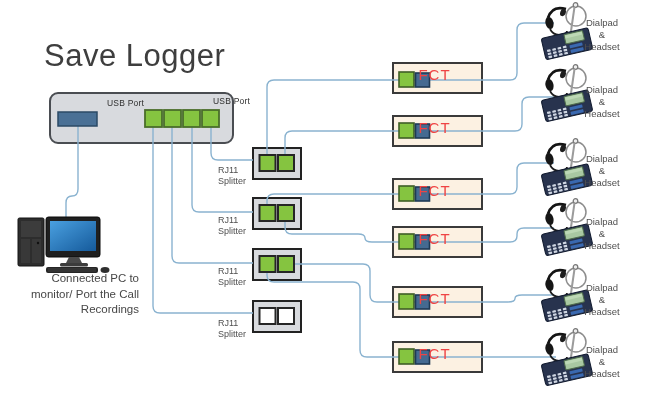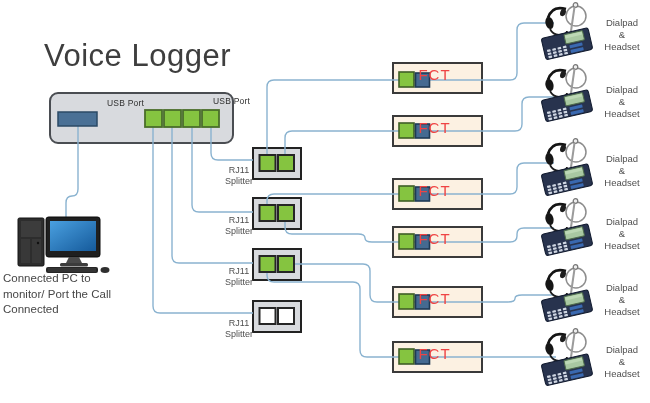--- a/index.html
+++ b/index.html
@@ -6,27 +6,27 @@
   .stage{
     position:relative;width:650px;height:403px;background:#ffffff;
     font-family:"Liberation Sans", sans-serif;overflow:hidden;
   }
   .stage svg{position:absolute;left:0;top:0;}
   .lbl{position:absolute;z-index:2;}
   .title{left:44px;top:38px;font-size:31px;color:#3e3e3e;letter-spacing:.5px;}
   .usb-lbl{font-size:8.5px;color:#2f2f2f;letter-spacing:.2px;margin-left:47px;}
   .usb-left{left:60px;top:98px;}
   .usb-right{left:166px;top:96px;}
-  .rj-lbl{left:218px;width:42px;text-align:center;font-size:9px;line-height:10.5px;color:#4f4f4f;}
+  .rj-lbl{left:218px;width:42px;text-align:left;font-size:9px;line-height:10.5px;color:#4f4f4f;}
   .rj1{top:165px;} .rj2{top:215px;} .rj3{top:266px;} .rj4{top:318px;}
   .fct-lbl{left:393px;width:83px;text-align:center;font-size:15px;letter-spacing:1px;color:#ef4444;}
   .f1{top:66px;} .f2{top:119px;} .f3{top:182px;} .f4{top:230px;} .f5{top:290px;} .f6{top:345px;}
-  .ph-lbl{left:596px;width:52px;text-align:center;font-size:9.5px;line-height:12px;color:#4f4f4f;}
+  .ph-lbl{left:576px;width:52px;text-align:center;font-size:9.5px;line-height:12px;color:#4f4f4f;}
   .p1{top:17px;} .p2{top:84px;} .p3{top:153px;} .p4{top:216px;} .p5{top:282px;} .p6{top:344px;}
-  .pc-lbl{left:3px;top:271px;width:136px;text-align:left;font-size:11.5px;line-height:15.5px;color:#474747;}
+  .pc-lbl{left:3px;top:271px;width:136px;text-align:right;font-size:11.5px;line-height:15.5px;color:#474747;}
 </style>
 </head>
 <body>
 
 <div class="stage">
 
   <svg width="650" height="403" viewBox="0 0 650 403">
     <defs>
       <linearGradient id="scr" x1="0" y1="0" x2="1" y2="1">
         <stop offset="0" stop-color="#4aa0e0"></stop>
@@ -155,21 +155,21 @@
     </g>
 
     <use href="#phone" transform="translate(538,2)"></use>
     <use href="#phone" transform="translate(538,64)"></use>
     <use href="#phone" transform="translate(538,138)"></use>
     <use href="#phone" transform="translate(538,198)"></use>
     <use href="#phone" transform="translate(538,264)"></use>
     <use href="#phone" transform="translate(538,328)"></use>
   </svg>
 
-  <div class="lbl title">Voice Logger</div>
+  <div class="lbl title">Save Logger</div>
 
   <div class="lbl usb-lbl usb-left">USB Port</div>
   <div class="lbl usb-lbl usb-right">USB Port</div>
 
   <div class="lbl rj-lbl rj1">
     <div>RJ11</div>
     <div>Splitter</div>
   </div>
   <div class="lbl rj-lbl rj2">
     <div>RJ11</div>
@@ -218,16 +218,16 @@
   </div>
   <div class="lbl ph-lbl p6">
     <div>Dialpad</div>
     <div>&amp;</div>
     <div>Headset</div>
   </div>
 
   <div class="lbl pc-lbl">
     <div>Connected PC to</div>
     <div>monitor/ Port the Call</div>
-    <div>Connected</div>
+    <div>Recordings</div>
   </div>
 
 </div>
 
 </body></html>

